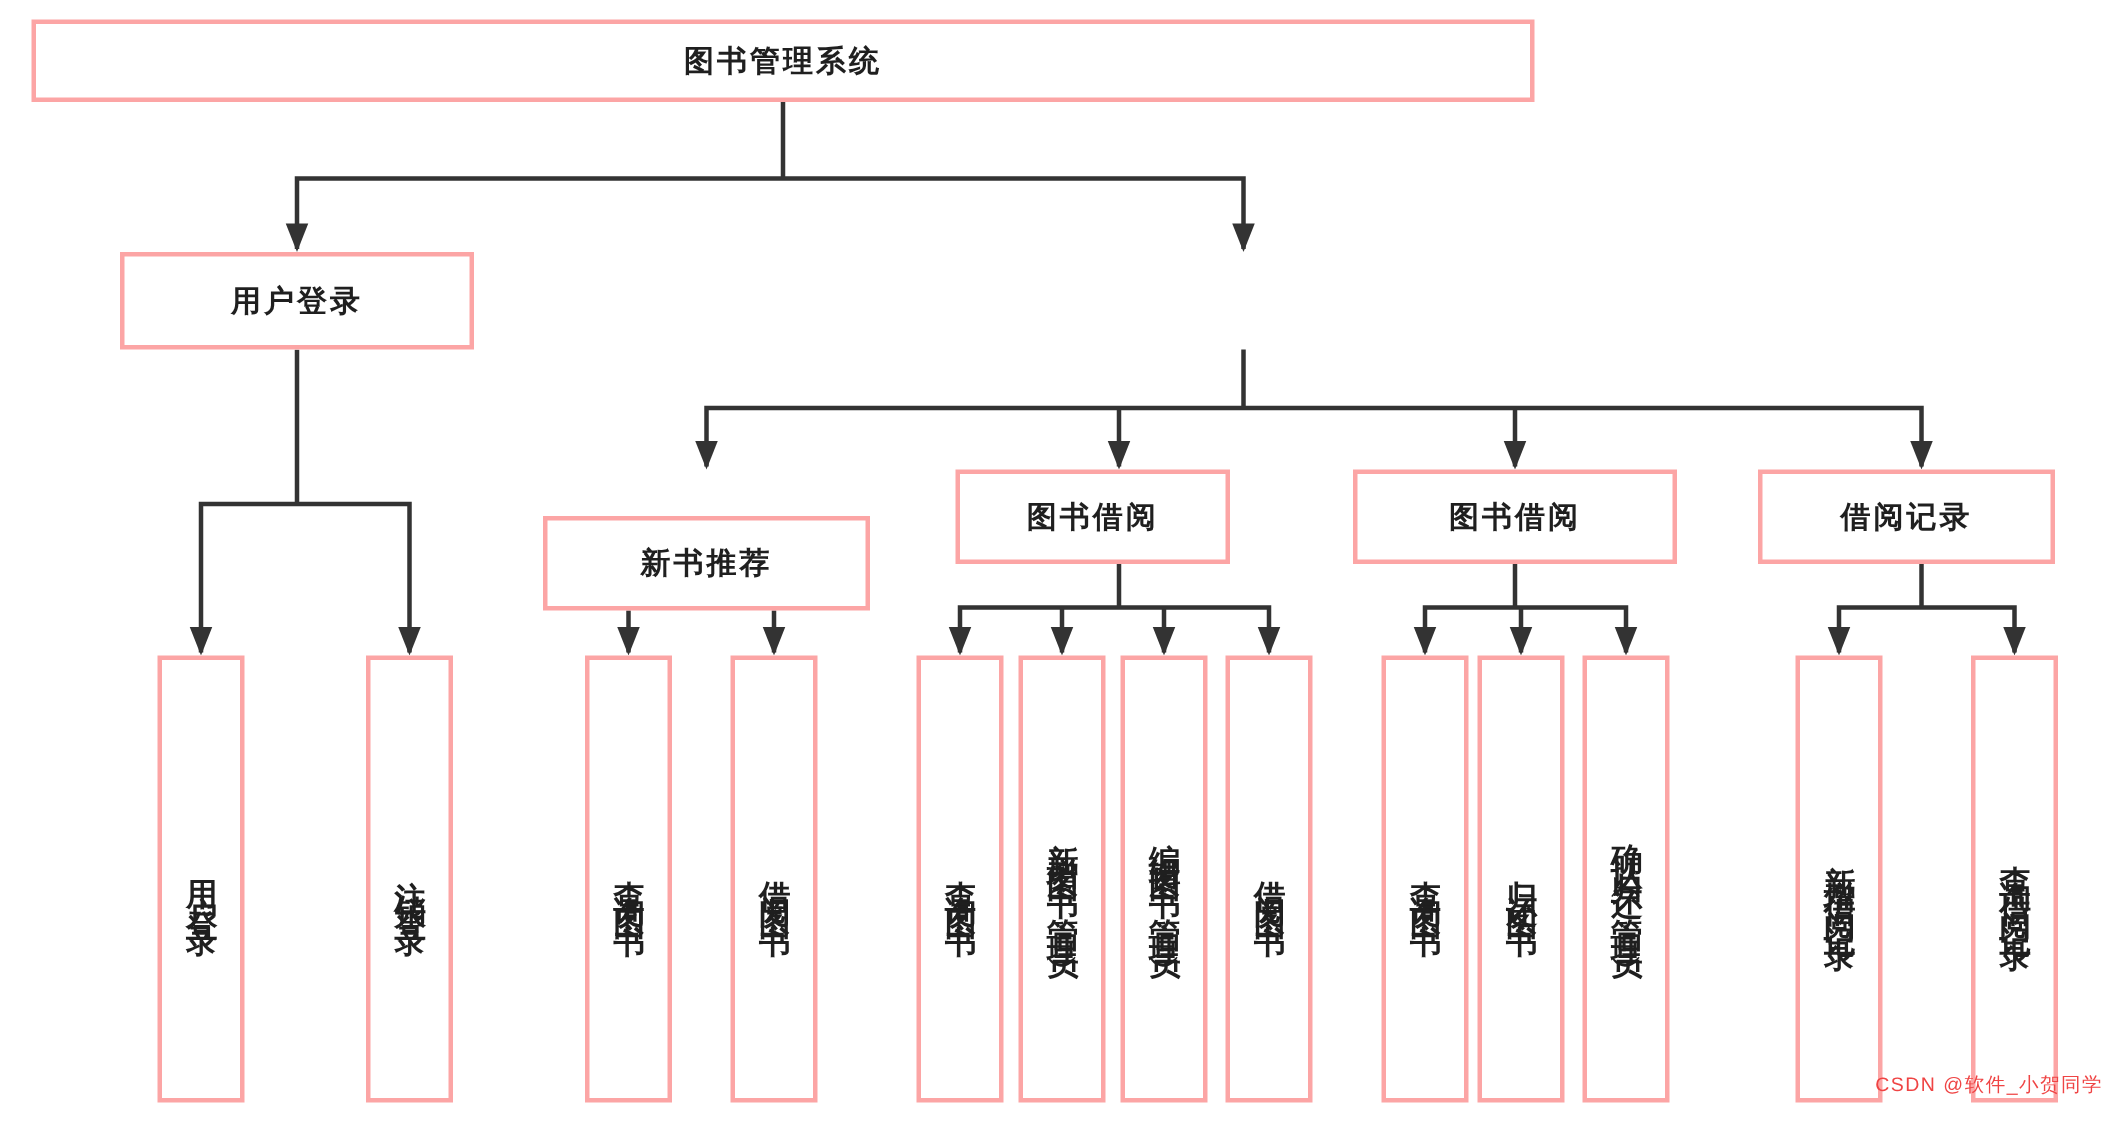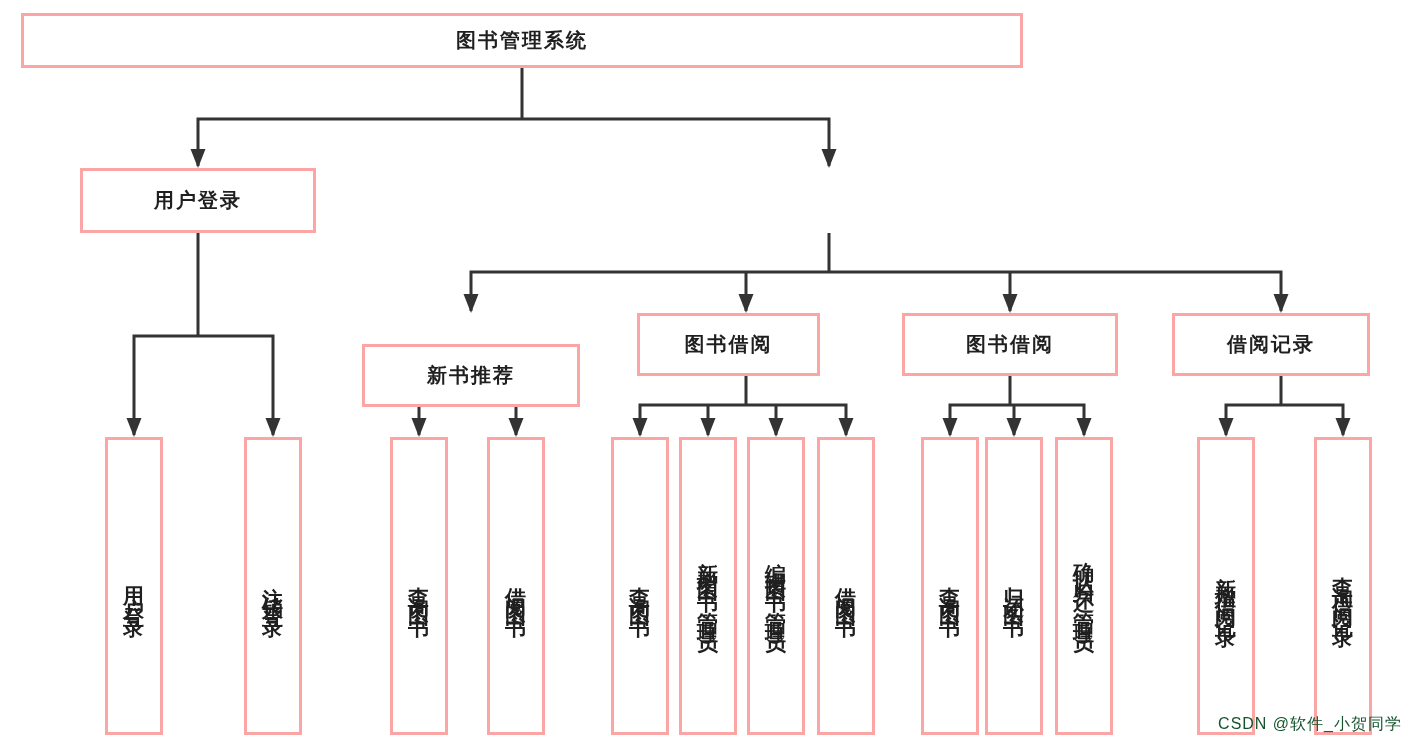--- a/index.html
+++ b/index.html
@@ -42,23 +42,23 @@
     writing-mode: vertical-rl;
     font-size: 21px;
     letter-spacing: 10px;
     line-height: 1;
     padding-top: 8px;
   }
   .watermark {
     position: absolute;
     right: 3px;
     top: 714px;
-    font-size: 16px;
+    font-size: 13px;
     letter-spacing: 1px;
-    color: #14532d;
+    color: #ef4444;
     z-index: 3;
     white-space: nowrap;
   }
 </style>
 </head>
 <body>
 
 <div class="canvas">
 
   <svg class="connectors" viewBox="0 0 1405 747" xmlns="http://www.w3.org/2000/svg">

